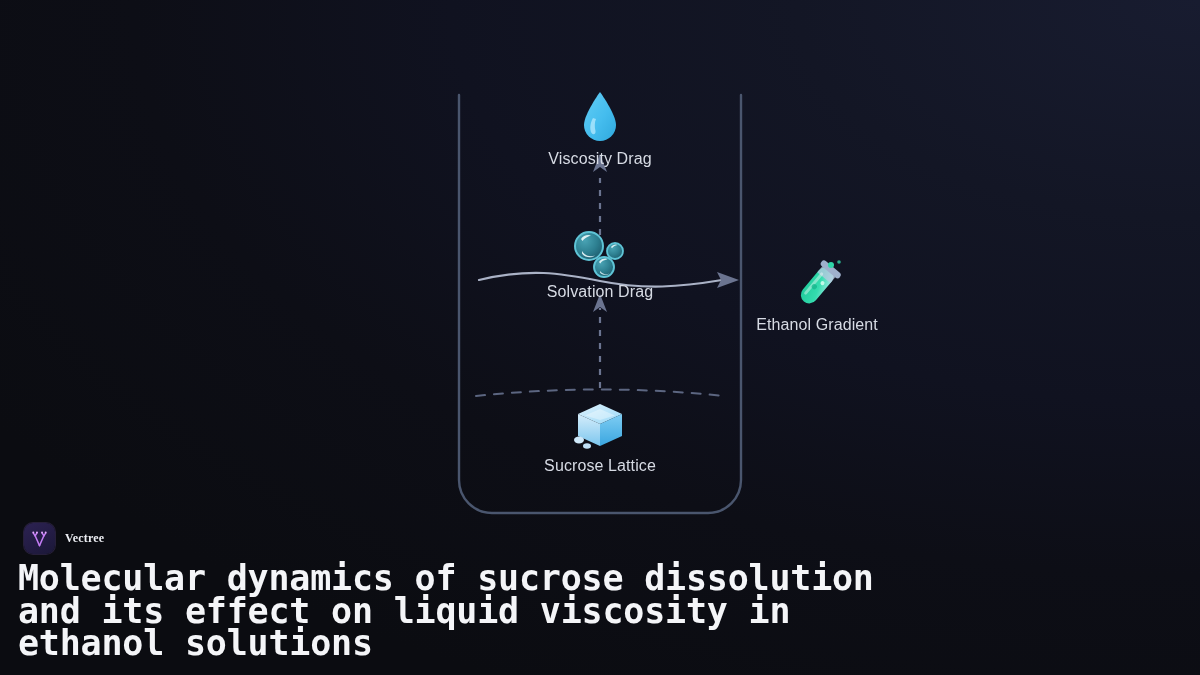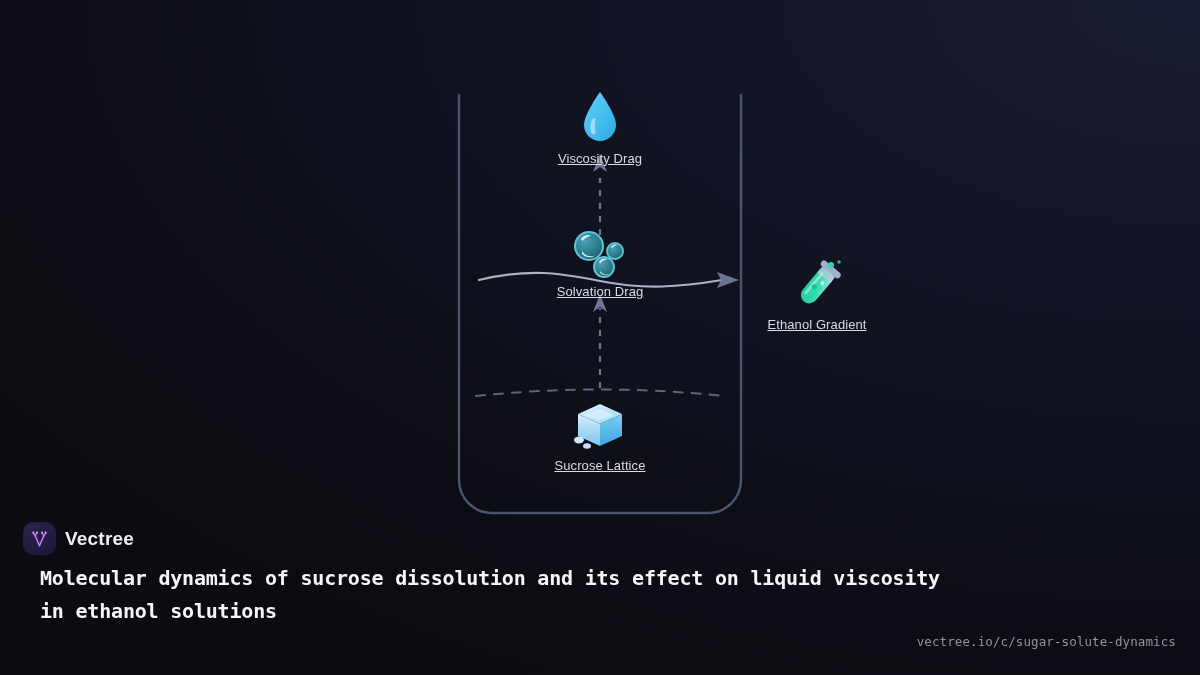--- a/index.html
+++ b/index.html
@@ -40,26 +40,25 @@
     width: 200px;
   }
   .node .glyph {
     height: 58px;
     display: flex;
     align-items: flex-end;
     justify-content: center;
   }
   .node .cap {
     margin-top: 5px;
-    font-size: 13px;
+    font-size: 16px;
     line-height: 15px;
     color: #d7dbe4;
     letter-spacing: .1px;
     white-space: nowrap;
-    text-decoration: underline;
   }
 
   
   #footer {
     position: absolute;
     left: 0;
     bottom: 0;
     width: 1200px;
     height: 165px;
   }
@@ -75,34 +74,34 @@
     width: 31px;
     height: 31px;
     border-radius: 9px;
     background: linear-gradient(150deg, #2c2252 0%, #231c44 55%, #1b1838 100%);
     display: flex;
     align-items: center;
     justify-content: center;
     box-shadow: 0 0 0 1px rgba(150,110,220,.20);
   }
   #brand-name {
-    font-family: Liberation Sans, sans-serif;
-    font-size: 19px;
+    font-family: Liberation Serif, serif;
+    font-size: 12px;
     font-weight: 700;
     color: #eceef3;
     letter-spacing: .2px;
   }
   #headline {
     position: absolute;
-    left: 40px;
+    left: 18px;
     top: 52px;
     width: 900px;
     font-family: "DejaVu Sans Mono", monospace;
     font-weight: 700;
-    font-size: 20px;
+    font-size: 35px;
     line-height: 32.5px;
     color: #f4f5f8;
     letter-spacing: -0.2px;
   }
   #url {
     position: absolute;
     right: 24px;
     bottom: 26px;
     font-family: "DejaVu Sans Mono", monospace;
     font-size: 12.5px;
@@ -261,17 +260,16 @@
             <circle cx="15.2" cy="4.4" r="1.25"></circle>
             <circle cx="19.8" cy="4.4" r="1.25"></circle>
           </g>
         </svg>
       </div>
       <div id="brand-name">Vectree</div>
     </div>
 
     <div id="headline">Molecular dynamics of sucrose dissolution and its effect on liquid viscosity in ethanol solutions</div>
 
-    <div id="url">vectree.io/c/sugar-solute-dynamics</div>
 
   </div>
 
 </div>
 
 </body></html>

